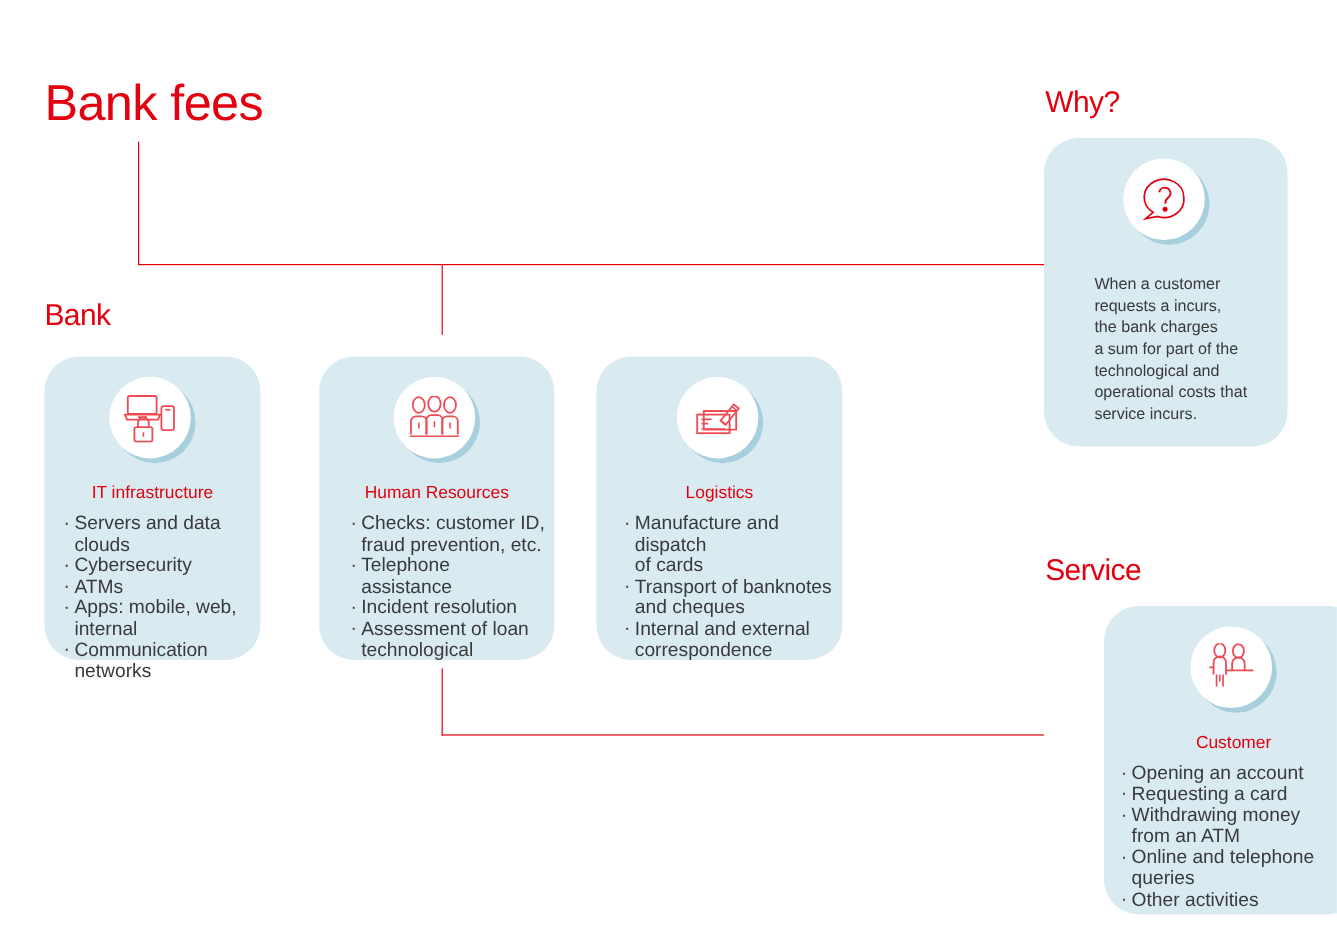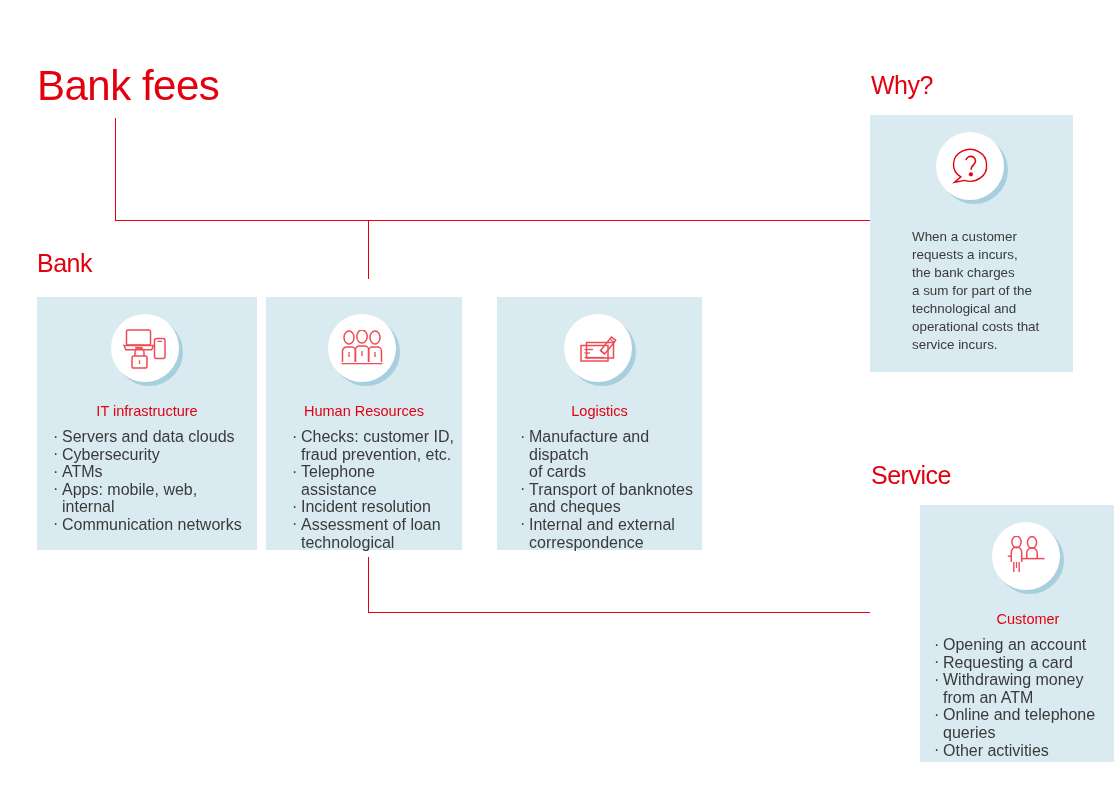--- a/index.html
+++ b/index.html
@@ -60,20 +60,21 @@
     background: #e3000f;
   }
   .line-v { width: 1.4px; }
   .line-h { height: 1.4px; }
 
   
   .card {
     position: absolute;
     background: #d9ebf1;
     box-sizing: border-box;
+    border-radius: 29px;
   }
 
   .icon-wrap {
     position: absolute;
     left: 50%;
     transform: translateX(-50%);
     width: 72px;
     height: 72px;
   }
   .icon-shadow {
@@ -153,21 +154,21 @@
 
   <div class="line line-v" style="left:115px; top:118px; height:103px;"></div>
   <div class="line line-h" style="left:115px; top:220px; width:755px;"></div>
   <div class="line line-v" style="left:368px; top:220px; height:59px;"></div>
 
   <div class="line line-v" style="left:368px; top:557px; height:56px;"></div>
   <div class="line line-h" style="left:368px; top:612px; width:502px;"></div>
 
   <div class="heading" id="bank-heading">Bank</div>
 
-  <div class="card" style="left:37px; top:297px; width:220px; height:253px;">
+  <div class="card" style="left:37px; top:297px; width:180px; height:253px;">
     <div class="icon-wrap" style="top:17px;">
       <div class="icon-shadow"></div>
       <div class="icon-circle">
         <svg width="44" height="42" viewBox="0 0 44 42" fill="none" stroke="#ef4b55" stroke-width="1.5">
 
           <rect x="3.5" y="3" width="24" height="15" rx="1.5"></rect>
           <path d="M1 18.5 h29.5 l-1.8 4.2 H2.8 Z"></path>
           <line x1="12" y1="20.6" x2="19.5" y2="20.6" stroke-width="1.6"></line>
 
           <rect x="31.5" y="11.5" width="10.5" height="20" rx="2"></rect>

